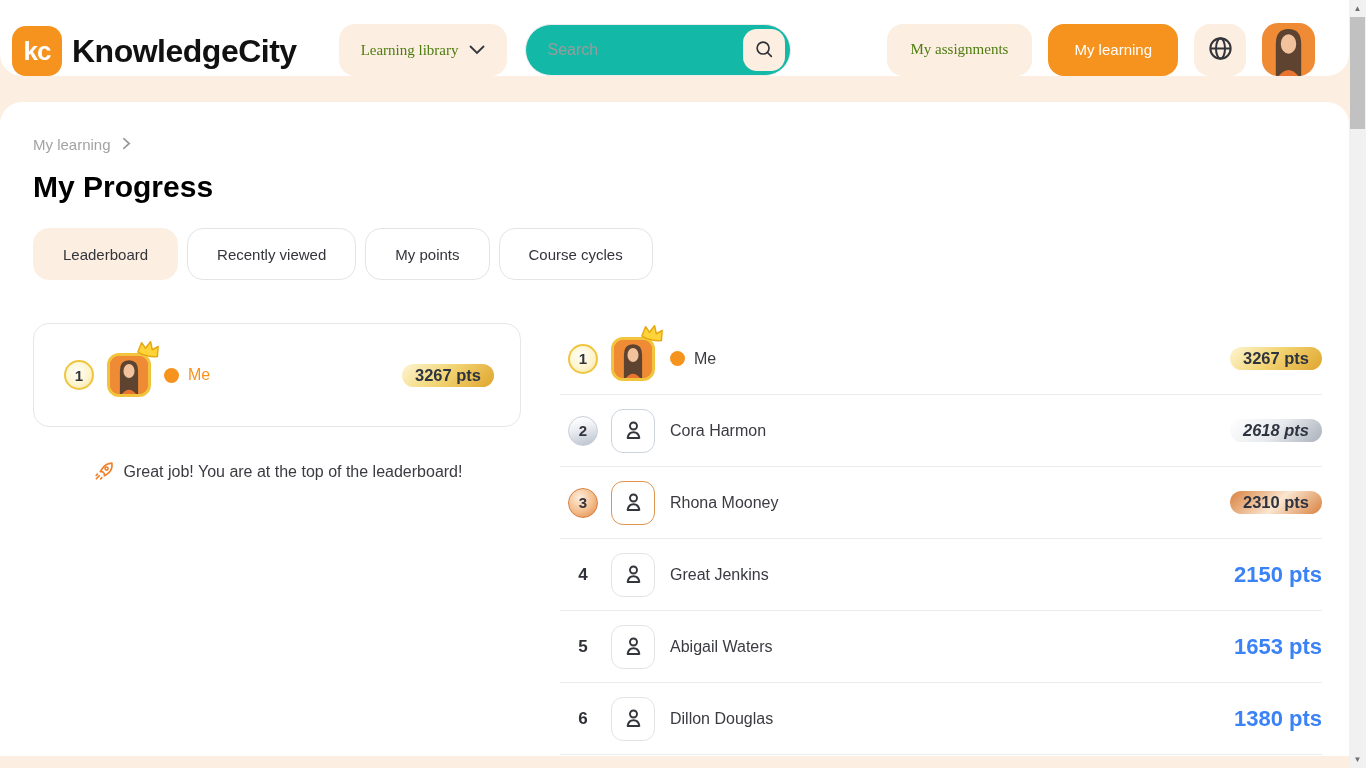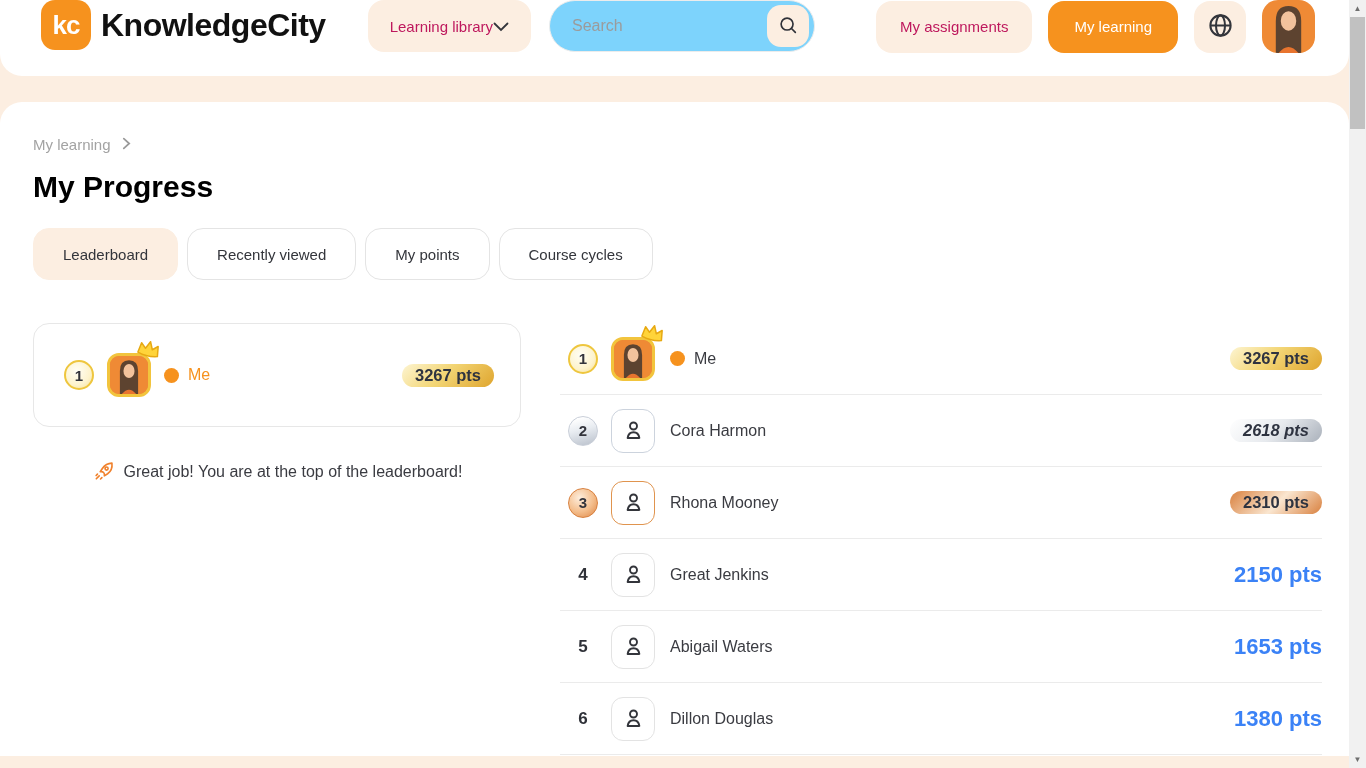--- a/index.html
+++ b/index.html
@@ -9,42 +9,42 @@
     background:#fceee1;
     color:#33353b;
     position:relative;
   }
   .app { width:1349px; }
 
   
   .header {
     height:76px; background:#ffffff;
     border-radius:0 0 22px 22px;
-    display:flex; align-items:flex-start;
-    padding:0 20px 0 41px;
+    display:flex; align-items:flex-end;
+    padding:0 20px 0 12px;
   }
   .logo { display:flex; align-items:center; gap:10px; cursor:pointer; }
   .logo-badge {
     width:50px; height:50px; background:#f6921e; border-radius:14px;
     display:flex; align-items:center; justify-content:center;
     color:#ffffff; font-weight:bold; font-size:26px; letter-spacing:-1px;
   }
   .logo-text { font-size:32px; font-weight:bold; color:#111111; letter-spacing:-0.5px; }
 
   .pill-btn {
     height:52px; border:none; border-radius:16px;
-    background:#fceee1; color:#be185d; font-size:15px;
-    font-family:Liberation Sans, sans-serif;
-    display:flex; align-items:center; justify-content:center; gap:0;
+    background:#fceee1; color:#4d7c0f; font-size:15px;
+    font-family:Liberation Serif, serif;
+    display:flex; align-items:center; justify-content:center; gap:10px;
     padding:0 24px; cursor:pointer; white-space:nowrap;
   }
   .lib-btn { margin-left:42px; padding:0 22px; }
   .search-wrap {
     margin-left:18px; width:266px; height:52px;
-    border:1px solid #ececec; border-radius:26px; background:#7dd3fc;
+    border:1px solid #ececec; border-radius:26px; background:#14b8a6;
     display:flex; align-items:center; padding:0 5px 0 22px;
   }
   .search-input {
     border:none; outline:none; flex:1; font-size:16px; color:#33353b;
     font-family:"Liberation Sans", sans-serif; background:transparent; min-width:0;
   }
   .search-input::placeholder { color:#9b9b9b; }
   .search-btn {
     width:42px; height:42px; border:none; border-radius:14px;
     background:#fceee1; display:flex; align-items:center; justify-content:center;

